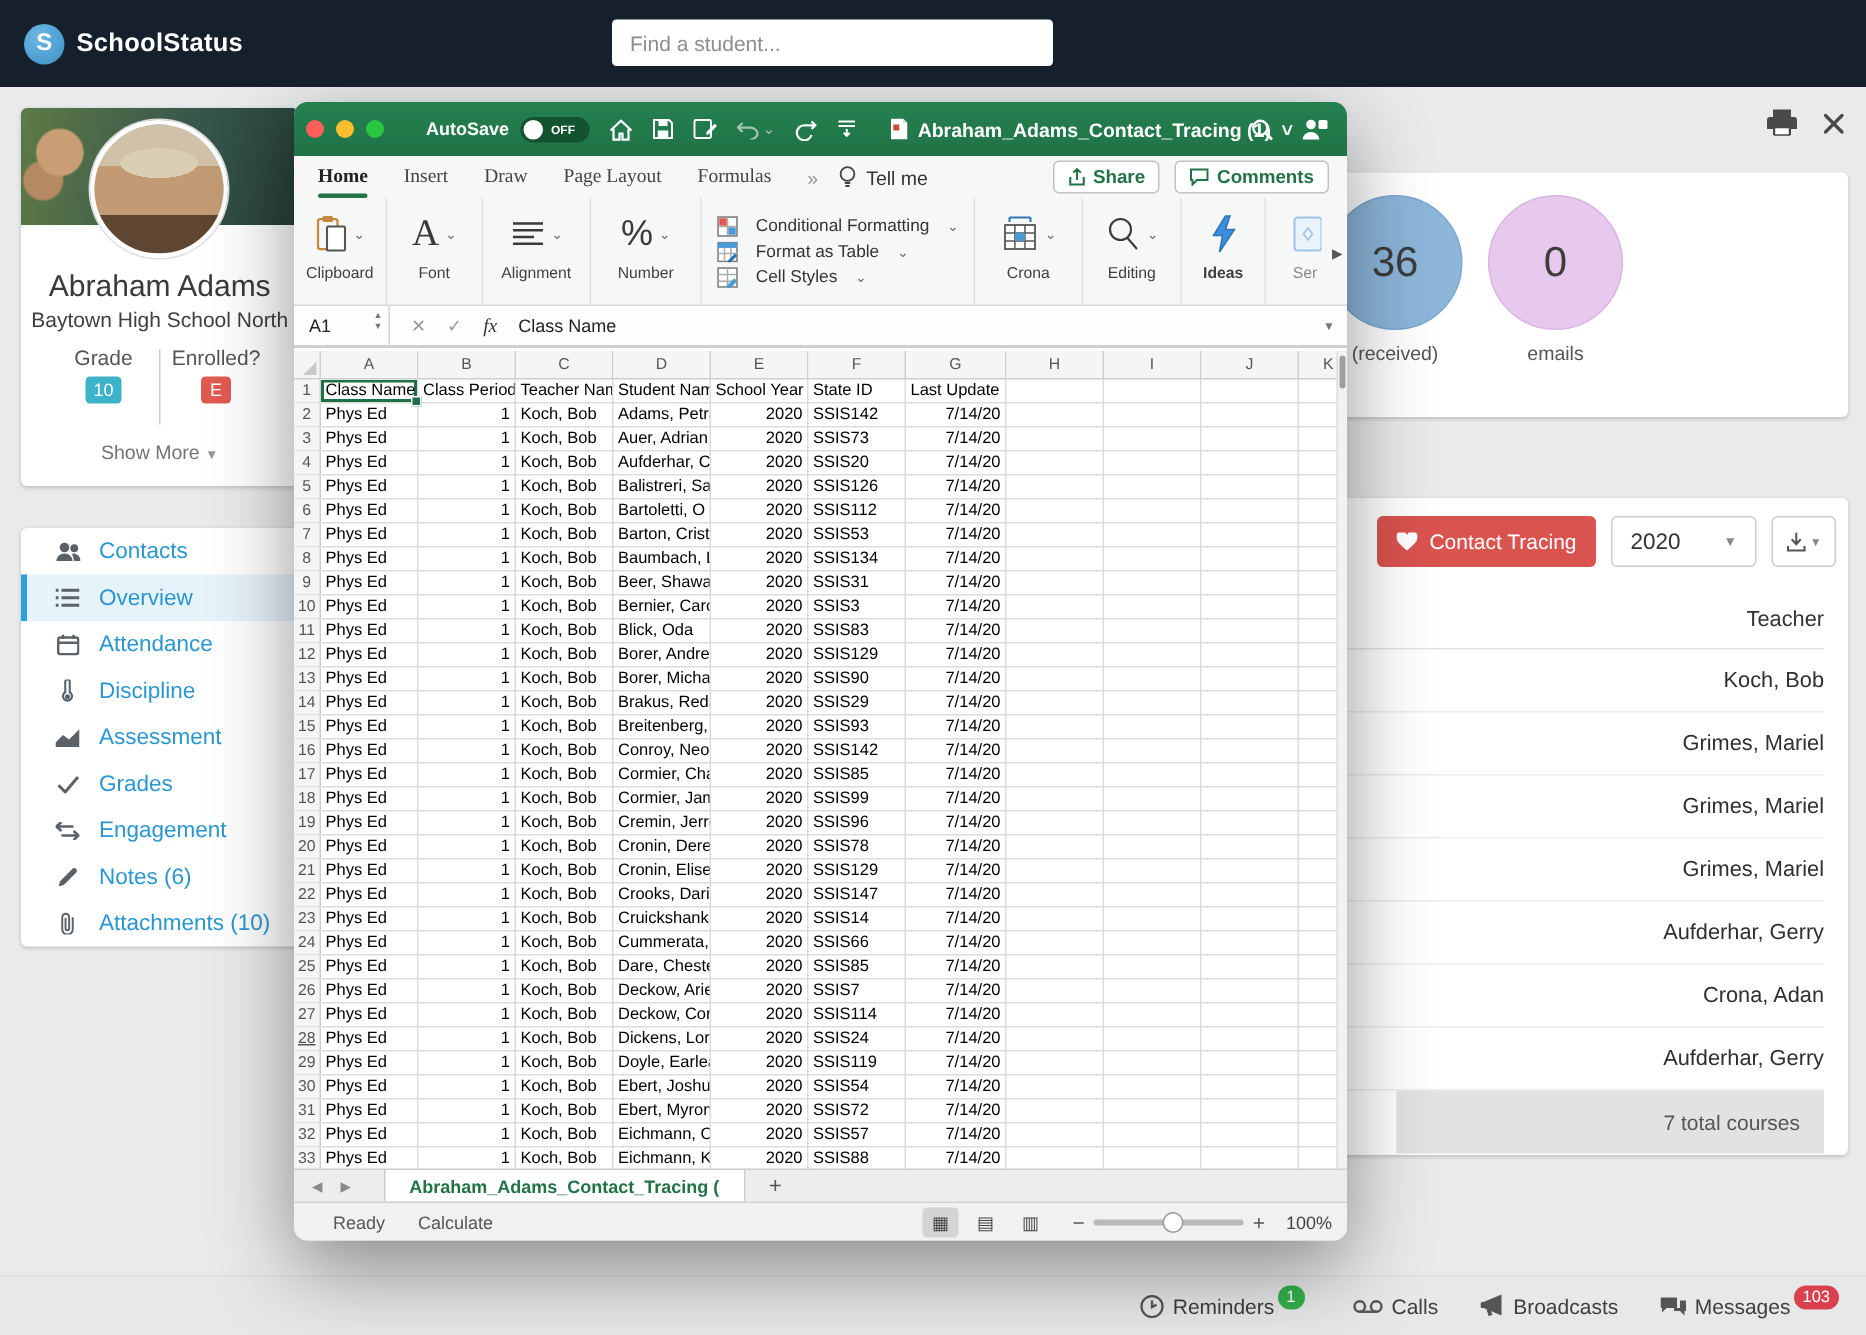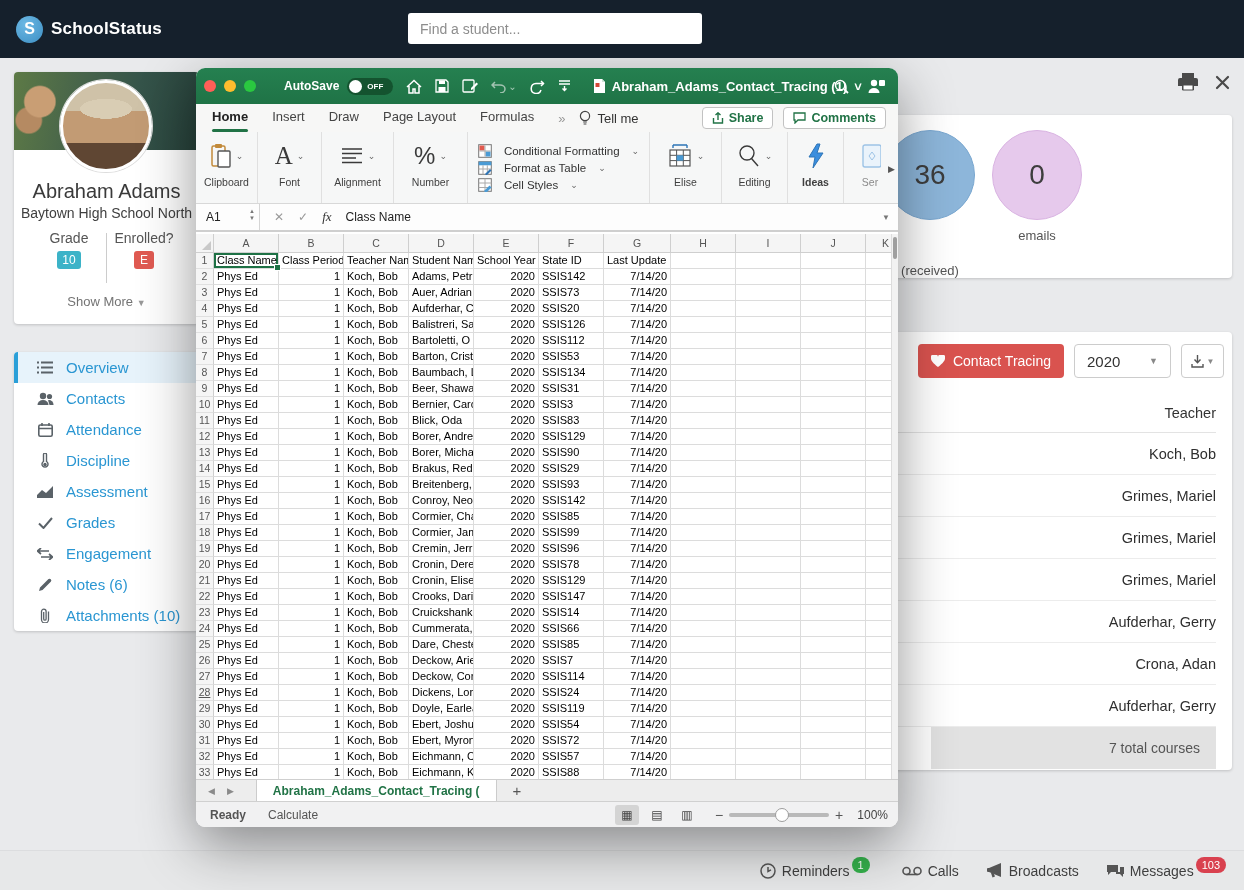--- a/index.html
+++ b/index.html
@@ -75,21 +75,21 @@
   .xl-toggle { margin-left:8px; width:46px; height:17px; border-radius:9px; background:#14532f; display:flex; align-items:center; cursor:pointer; }
   .xl-knob { width:13px; height:13px; border-radius:50%; background:#fff; margin-left:2px; }
   .xl-off { font-size:8px; font-weight:bold; color:#fff; margin-left:5px; }
   .xl-tbic { margin-left:13px; display:flex; align-items:center; cursor:pointer; }
   .xl-doctitle { display:flex; align-items:center; margin-left:22px; gap:7px; cursor:pointer; }
   .xl-doctitle span { font-size:13px; font-weight:bold; color:#fff; }
   .xl-caret { font-size:10px; color:#cfe4d7; }
   .xl-tright { position:absolute; right:12px; top:0; height:36px; display:flex; align-items:center; gap:18px; }
 
   .xl-tabs { position:absolute; left:0; top:36px; width:100%; height:28px; background:#f7f7f6; display:flex; align-items:center; padding-left:16px; }
-  .xl-tab { font-size:13px; color:#444; margin-right:24px; height:28px; line-height:26px; cursor:pointer; position:relative; white-space:nowrap; }
+  .xl-tab { font-size:13px; color:#444; margin-right:24px; height:28px; line-height:26px; cursor:pointer; position:relative; white-space:nowrap;font-family:Liberation Serif, serif; }
   .xl-tab.active { font-weight:bold; color:#222; }
   .xl-tab.active::after { content:""; position:absolute; left:0; right:0; bottom:0; height:3px; background:#217346; border-radius:2px; }
   .xl-more { color:#999; font-size:13px; margin-right:14px; }
   .xl-tellme { display:flex; align-items:center; gap:6px; font-size:13px; color:#333; cursor:pointer; }
   .xl-actbtn { height:22px; border:1px solid #c2c2c2; border-radius:4px; background:#fff; color:#217346; font-size:12.5px; font-weight:bold; display:flex; align-items:center; gap:5px; padding:0 9px; cursor:pointer; }
 
   .xl-ribbon { position:absolute; left:0; top:64px; width:100%; height:72px; background:#f6f7f7; border-bottom:1px solid #d8d8d8; display:flex; overflow:hidden; }
   .rb-group { position:relative; height:100%; border-right:1px solid #e0e0e0; display:flex; flex-direction:column; align-items:center; justify-content:flex-start; padding-top:6px; flex:none; cursor:pointer; }
   .rb-iconrow { height:36px; display:flex; align-items:center; gap:4px; }
   .rb-label { font-size:10.5px; color:#3f3f3f; margin-top:2px; }
@@ -156,21 +156,21 @@
     <svg width="15" height="15" viewBox="0 0 15 15">
         <path d="M2 2 L13 13 M13 2 L2 13" stroke="#4a4a4a" stroke-width="2.2" stroke-linecap="round"></path>
       </svg>
   </span>
 </div>
 
 <div class="stats-card card">
   <div class="circ" style="left:185px; top:15px; width:90px; height:90px; background:#8db6da; border:1px solid #79a7d0;">
     <span>36</span>
   </div>
-  <div class="circ-label" style="left:160px; top:113px;margin-top:35px;">(received)</div>
+  <div class="circ-label" style="left:160px; top:113px;">(received)</div>
   <div class="circ" style="left:292px; top:15px; width:90px; height:90px; background:#e6c9ec; border:1px solid #d9b3e2;">
     <span>0</span>
   </div>
   <div class="circ-label" style="left:267px; top:113px;">emails</div>
 </div>
 
 <div class="main-card card"></div>
 
 <div class="ct-btn">
   <span class="ic">
@@ -222,39 +222,39 @@
       <span class="badge-enr">E</span>
     </div>
   </div>
   <div class="pc-showmore">
     <span>Show More</span>
     <span style="font-size:9px; color:#999;"> ▼</span>
   </div>
 </div>
 
 <div class="nav-card card" id="side-nav">
-    <div class="side-item active">
-      <span class="side-ic">
-        <svg width="16" height="13" viewBox="0 0 16 13">
-          <path d="M0 1.5h2M0 6.5h2M0 11.5h2" stroke="#5a6268" stroke-width="2"></path>
-          <path d="M4 1.5h12M4 6.5h12M4 11.5h12" stroke="#5a6268" stroke-width="2"></path>
-        </svg>
-      </span>
-      <span class="side-label">Overview</span>
-    </div>
     <div class="side-item">
       <span class="side-ic">
         <svg width="17" height="13" viewBox="0 0 17 13">
           <circle cx="6" cy="4" r="3.2" fill="#5a6268"></circle>
           <path d="M0.5 13a5.5 5 0 0 1 11 0z" fill="#5a6268"></path>
           <circle cx="12.5" cy="4.5" r="2.6" fill="#5a6268"></circle>
           <path d="M11 8.2a4.5 4.5 0 0 1 5.5 4.8h-4" fill="#5a6268"></path>
         </svg>
       </span>
       <span class="side-label">Contacts</span>
+    </div>
+    <div class="side-item active">
+      <span class="side-ic">
+        <svg width="16" height="13" viewBox="0 0 16 13">
+          <path d="M0 1.5h2M0 6.5h2M0 11.5h2" stroke="#5a6268" stroke-width="2"></path>
+          <path d="M4 1.5h12M4 6.5h12M4 11.5h12" stroke="#5a6268" stroke-width="2"></path>
+        </svg>
+      </span>
+      <span class="side-label">Overview</span>
     </div>
     <div class="side-item">
       <span class="side-ic">
         <svg width="15" height="14" viewBox="0 0 15 14">
           <rect x="0.8" y="2" width="13.4" height="11.2" rx="1.5" stroke="#5a6268" stroke-width="1.6" fill="none"></rect>
           <path d="M0.8 5.5h13.4" stroke="#5a6268" stroke-width="1.6"></path>
           <path d="M4 0v3M11 0v3" stroke="#5a6268" stroke-width="1.6"></path>
         </svg>
       </span>
       <span class="side-label">Attendance</span>
@@ -503,21 +503,21 @@
         <span class="ic">
           <svg width="26" height="24" viewBox="0 0 26 24">
               <path d="M6 1 h14 M6 1 v3 M20 1 v3" stroke="#2e75b6" stroke-width="1.4"></path>
               <rect x="3" y="6" width="20" height="16" stroke="#555" stroke-width="1.2" fill="#fff"></rect>
               <path d="M3 11.3 h20 M3 16.6 h20 M9.6 6 v16 M16.3 6 v16" stroke="#555" stroke-width="1"></path>
               <rect x="9.6" y="11.3" width="6.7" height="5.3" fill="#4a9bd5"></rect>
             </svg>
         </span>
         <span class="rb-caret">⌄</span>
       </span>
-      <span class="rb-label">Elise</span>
+      <span class="rb-label">Crona</span>
     </div>
     <div class="rb-group" style="width:66px;">
       <span class="rb-iconrow">
         <span class="ic">
           <svg width="24" height="24" viewBox="0 0 24 24">
               <circle cx="10" cy="9" r="7" stroke="#3a3a3a" stroke-width="1.4" fill="none"></circle>
               <path d="M14.5 14.5 L21 22" stroke="#3a3a3a" stroke-width="1.4"></path>
             </svg>
         </span>
         <span class="rb-caret">⌄</span>
@@ -1043,21 +1043,21 @@
   </div>
 
   <div class="xl-sheets">
     <span class="sh-arrow">◀</span>
     <span class="sh-arrow">▶</span>
     <span class="sh-tab">Abraham_Adams_Contact_Tracing (</span>
     <span class="sh-plus">+</span>
   </div>
 
   <div class="xl-status">
-    <span style="margin-left:14px;font-weight:bold;">Ready</span>
+    <span style="margin-left:26px;">Ready</span>
     <span style="margin-left:22px;">Calculate</span>
     <span style="margin-left:auto; display:flex; align-items:center; gap:6px; margin-right:10px;">
       <span class="st-view active">▦</span>
       <span class="st-view">▤</span>
       <span class="st-view">▥</span>
       <span style="color:#555; font-size:14px; margin-left:10px;">−</span>
       <span class="st-track">
           <span class="st-thumb"></span>
         </span>
       <span style="color:#555; font-size:14px;">+</span>

